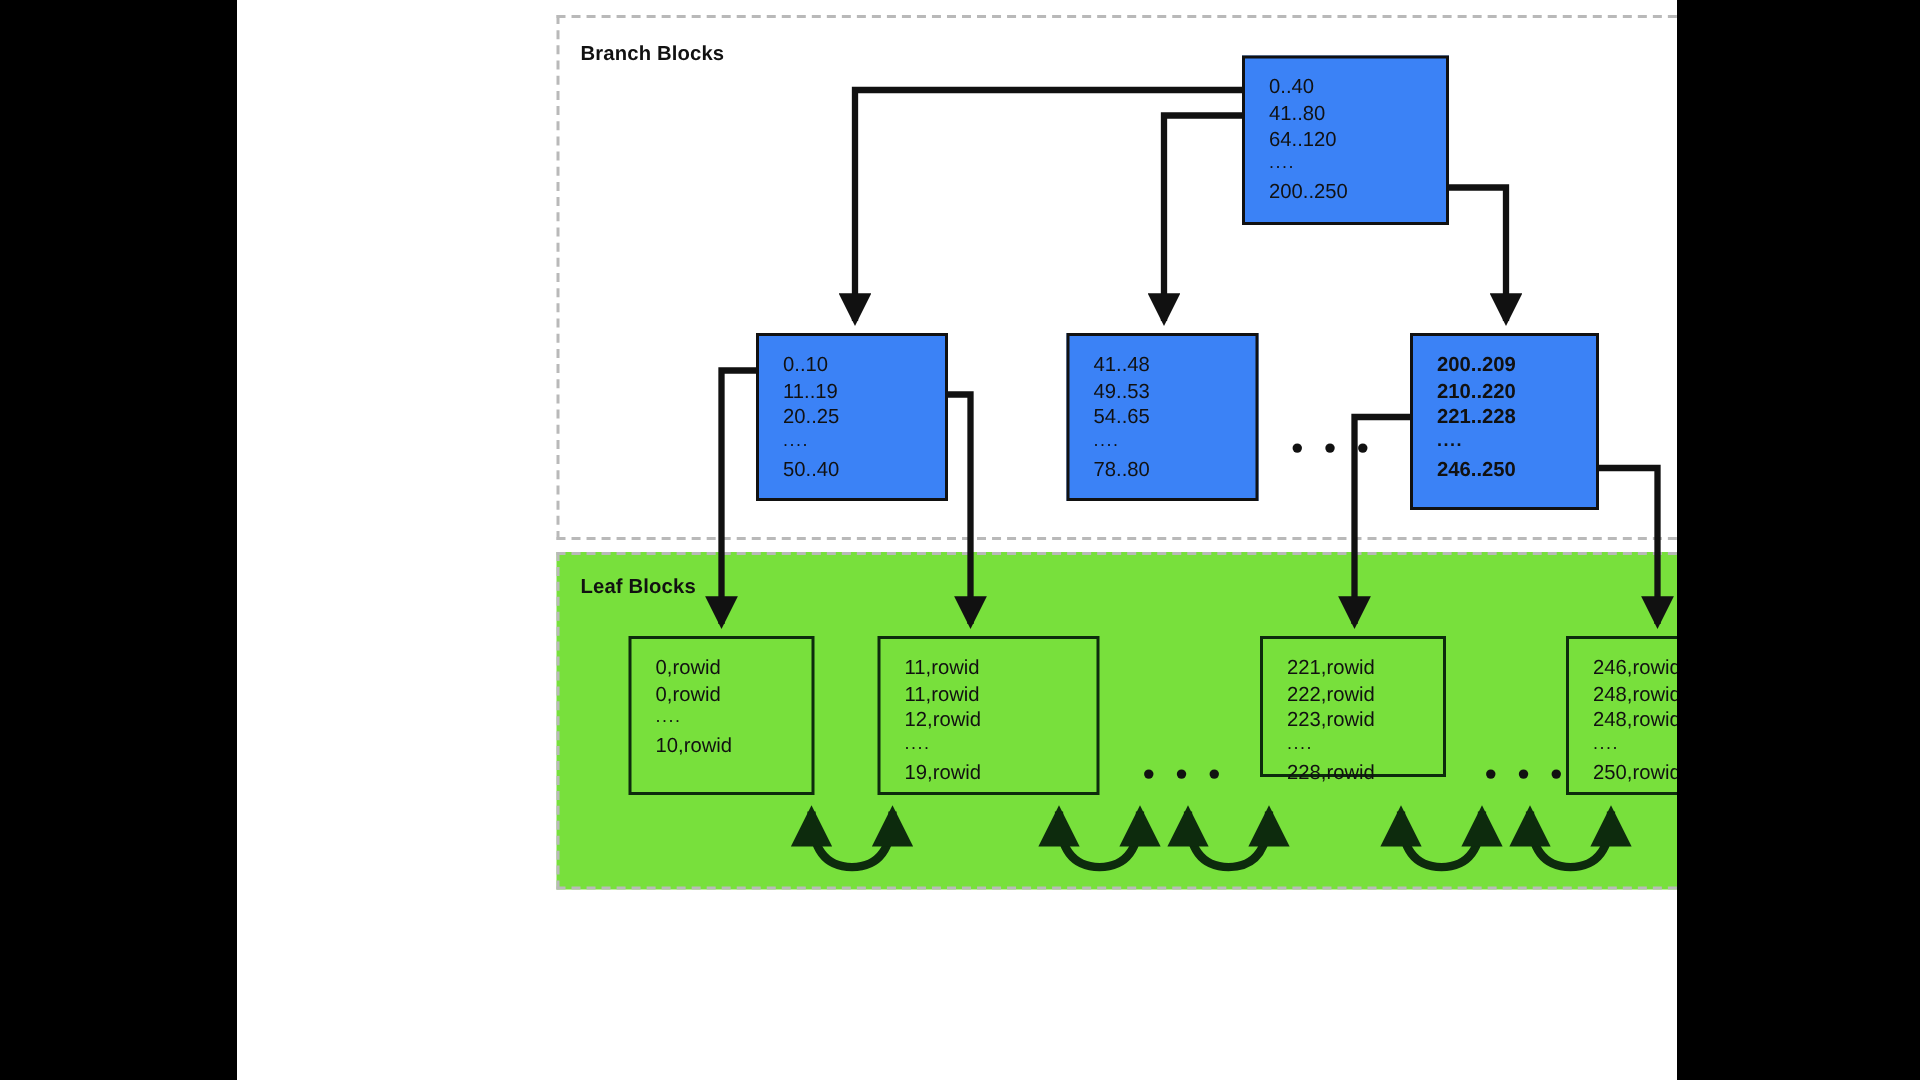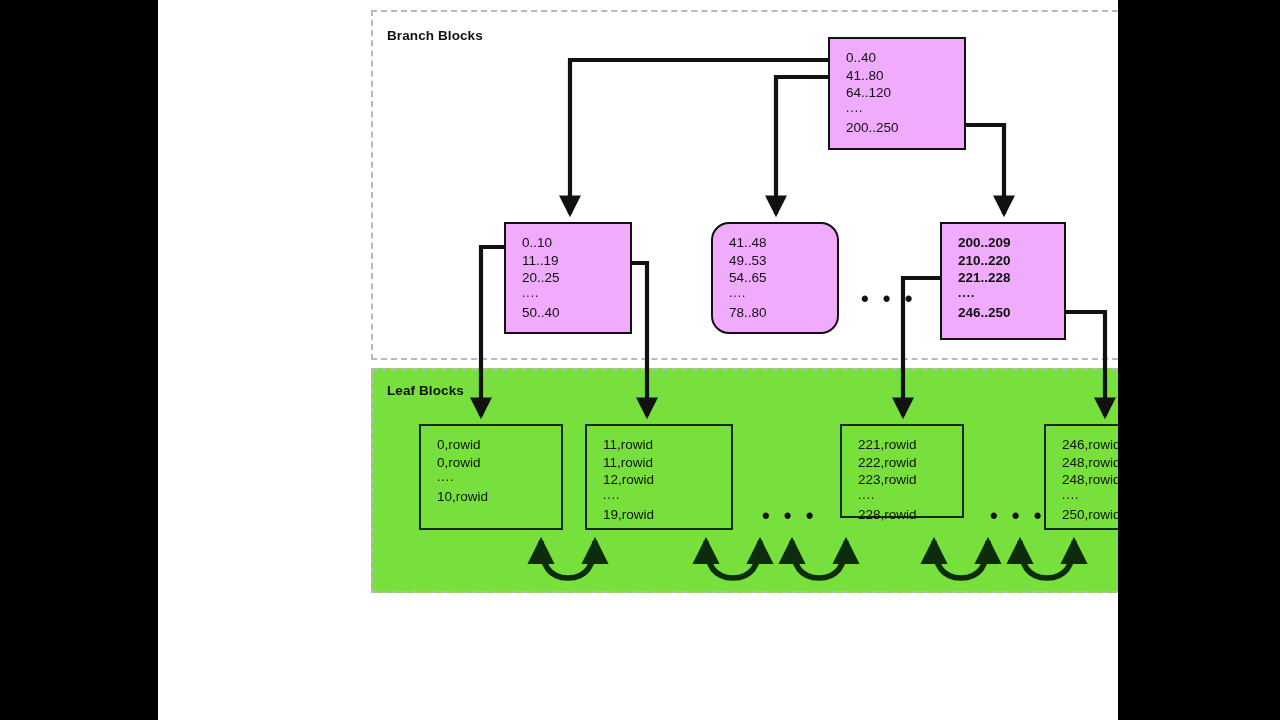--- a/index.html
+++ b/index.html
@@ -51,45 +51,45 @@
     white-space: nowrap;
   }
   #branch-label { left: 229px; top: 28px; }
   #leaf-label   { left: 229px; top: 383px; }
 
   
   .node {
     position: absolute;
     box-sizing: border-box;
     border: 2.5px solid #111;
-    background: #f0abfc;
+    background: #3b82f6;
     padding: 10px 0 0 16px;
     font-size: 13.5px;
     line-height: 17.5px;
     color: #111;
   }
   .node.leaf {
     background: #78e03c;
     border-color: #0d2b0d;
   }
   .node .row { white-space: nowrap; }
   .node .dots {
     letter-spacing: 1px;
     font-size: 12px;
     line-height: 17px;
     position: relative;
     top: -2px;
   }
 
   #root-node  { left: 670px; top: 37px;  width: 138px; height: 113px; }
   #branch-1   { left: 346px; top: 222px; width: 128px; height: 112px; }
-  #branch-2   { left: 553px; top: 222px; width: 128px; height: 112px; border-radius: 18px; }
+  #branch-2   { left: 553px; top: 222px; width: 128px; height: 112px; }
   #branch-3   { left: 782px; top: 222px; width: 126px; height: 118px; font-weight: bold; }
 
-  #leaf-1 { left: 261px; top: 424px; width: 144px; height: 106px; }
+  #leaf-1 { left: 261px; top: 424px; width: 124px; height: 106px; }
   #leaf-2 { left: 427px; top: 424px; width: 148px; height: 106px; }
   #leaf-3 { left: 682px; top: 424px; width: 124px; height: 94px; }
   #leaf-4 { left: 886px; top: 424px; width: 124px; height: 106px; }
 
   
   .ellipsis-h {
     position: absolute;
     font-size: 22px;
     font-weight: bold;
     letter-spacing: 4px;

